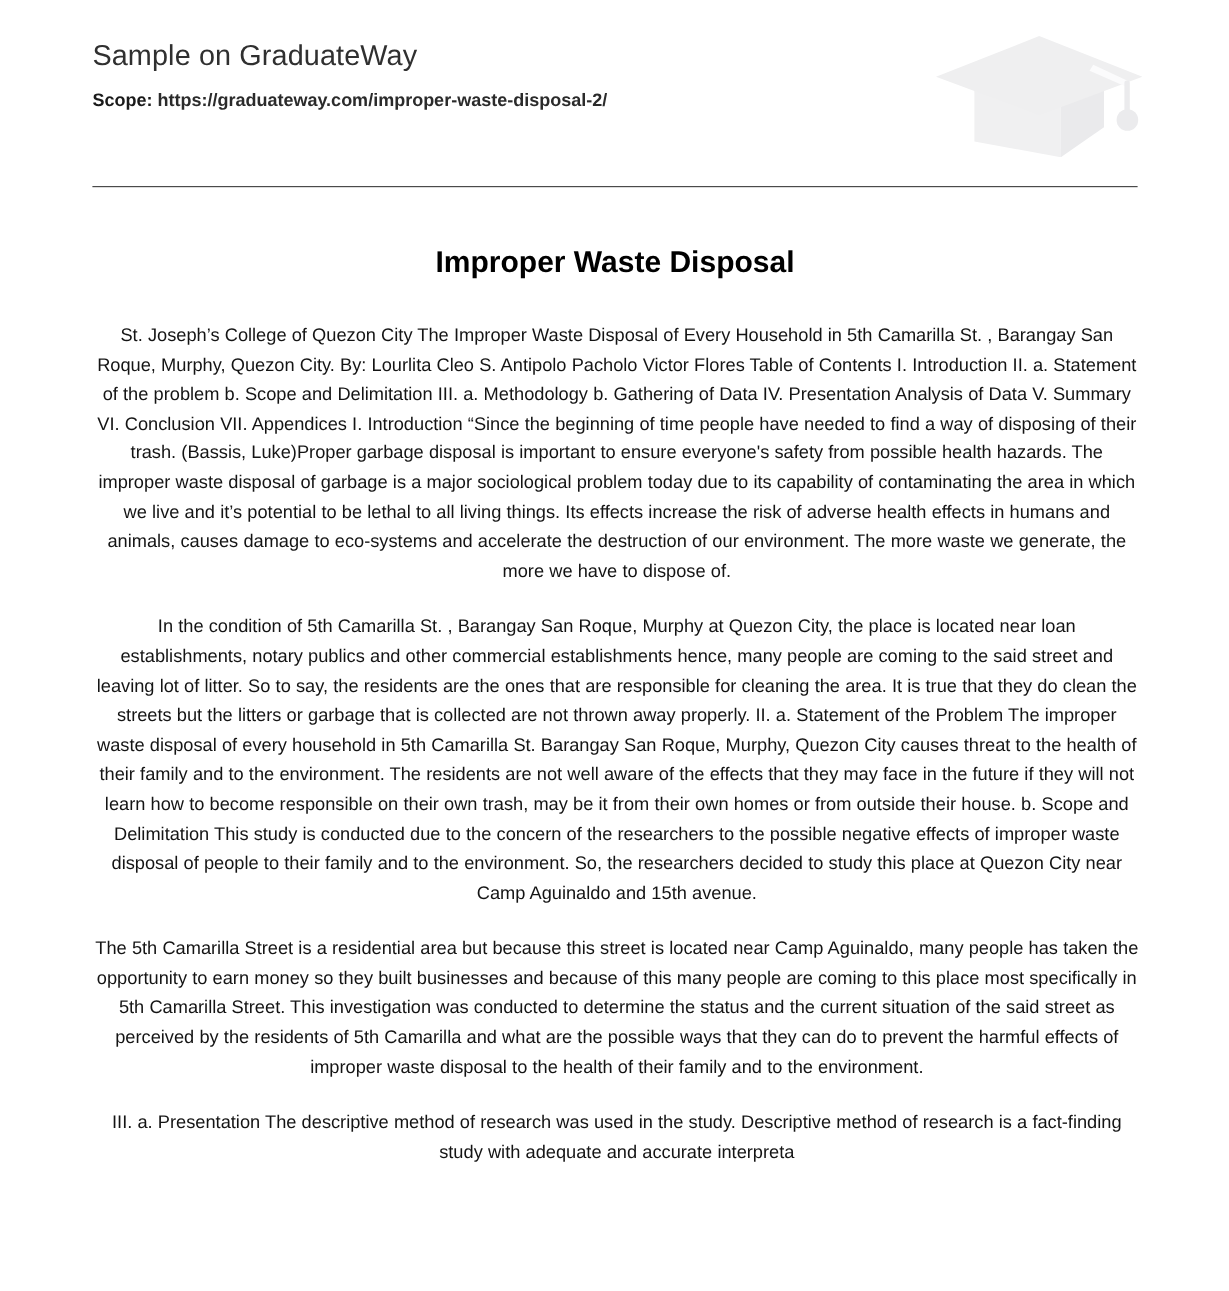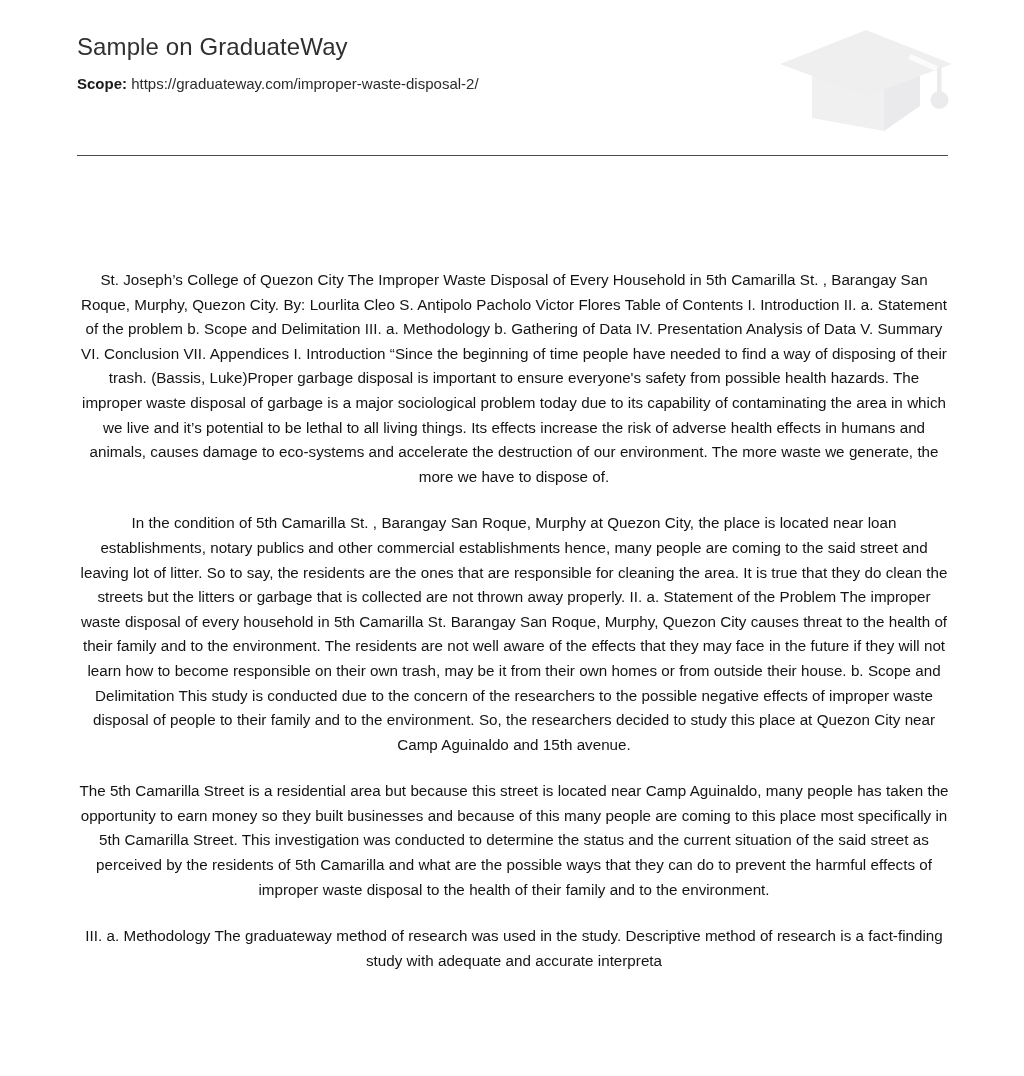--- a/index.html
+++ b/index.html
@@ -49,21 +49,21 @@
     font-weight: 400;
     color: #262626;
     line-height: 20px;
     white-space: nowrap;
   }
   .source-line .source-label {
     font-weight: 600;
     color: #1a1a1a;
   }
   .source-line .source-url {
-    font-weight: 400;
+    font-weight: 700;
     color: #2b2b2b;
   }
 
   
   .logo-wrap {
     position: absolute;
     right: 65px;
     top: 26px;
     width: 185px;
     height: 105px;
@@ -143,21 +143,22 @@
       <path d="M92 4 L178 38 L92 70 L6 38 Z" fill="#efeff0"></path>
 
       <path d="M137 28 L167 42 L164 46 L134 33 Z" fill="#fbfbfc"></path>
       <rect x="163" y="41" width="4.5" height="28" rx="2" fill="#ebebed"></rect>
       <circle cx="165.5" cy="74" r="9" fill="#ebebed"></circle>
     </svg>
   </div>
 
   <hr class="divider">
 
+  <h1 class="doc-title">Improper Waste Disposal</h1>
 
   <div class="article">
     <p>St. Joseph’s College of Quezon City The Improper Waste Disposal of Every Household in 5th Camarilla St. , Barangay San Roque, Murphy, Quezon City. By: Lourlita Cleo S. Antipolo Pacholo Victor Flores Table of Contents I. Introduction II. a. Statement of the problem b. Scope and Delimitation III. a. Methodology b. Gathering of Data IV. Presentation Analysis of Data V. Summary VI. Conclusion VII. Appendices I. Introduction “Since the beginning of time people have needed to find a way of disposing of their trash. (Bassis, Luke)Proper garbage disposal is important to ensure everyone's safety from possible health hazards. The improper waste disposal of garbage is a major sociological problem today due to its capability of contaminating the area in which we live and it’s potential to be lethal to all living things. Its effects increase the risk of adverse health effects in humans and animals, causes damage to eco-systems and accelerate the destruction of our environment. The more waste we generate, the more we have to dispose of.</p>
     <p>In the condition of 5th Camarilla St. , Barangay San Roque, Murphy at Quezon City, the place is located near loan establishments, notary publics and other commercial establishments hence, many people are coming to the said street and leaving lot of litter. So to say, the residents are the ones that are responsible for cleaning the area. It is true that they do clean the streets but the litters or garbage that is collected are not thrown away properly. II. a. Statement of the Problem The improper waste disposal of every household in 5th Camarilla St. Barangay San Roque, Murphy, Quezon City causes threat to the health of their family and to the environment. The residents are not well aware of the effects that they may face in the future if they will not learn how to become responsible on their own trash, may be it from their own homes or from outside their house. b. Scope and Delimitation This study is conducted due to the concern of the researchers to the possible negative effects of improper waste disposal of people to their family and to the environment. So, the researchers decided to study this place at Quezon City near Camp Aguinaldo and 15th avenue.</p>
     <p>The 5th Camarilla Street is a residential area but because this street is located near Camp Aguinaldo, many people has taken the opportunity to earn money so they built businesses and because of this many people are coming to this place most specifically in 5th Camarilla Street. This investigation was conducted to determine the status and the current situation of the said street as perceived by the residents of 5th Camarilla and what are the possible ways that they can do to prevent the harmful effects of improper waste disposal to the health of their family and to the environment.</p>
-    <p>III. a. Methodology The graduateway method of research was used in the study. Descriptive method of research is a fact-finding study with adequate and accurate interpreta</p>
+    <p>III. a. Presentation The descriptive method of research was used in the study. Descriptive method of research is a fact-finding study with adequate and accurate interpreta</p>
   </div>
 
 </div>
 
 </body></html>

